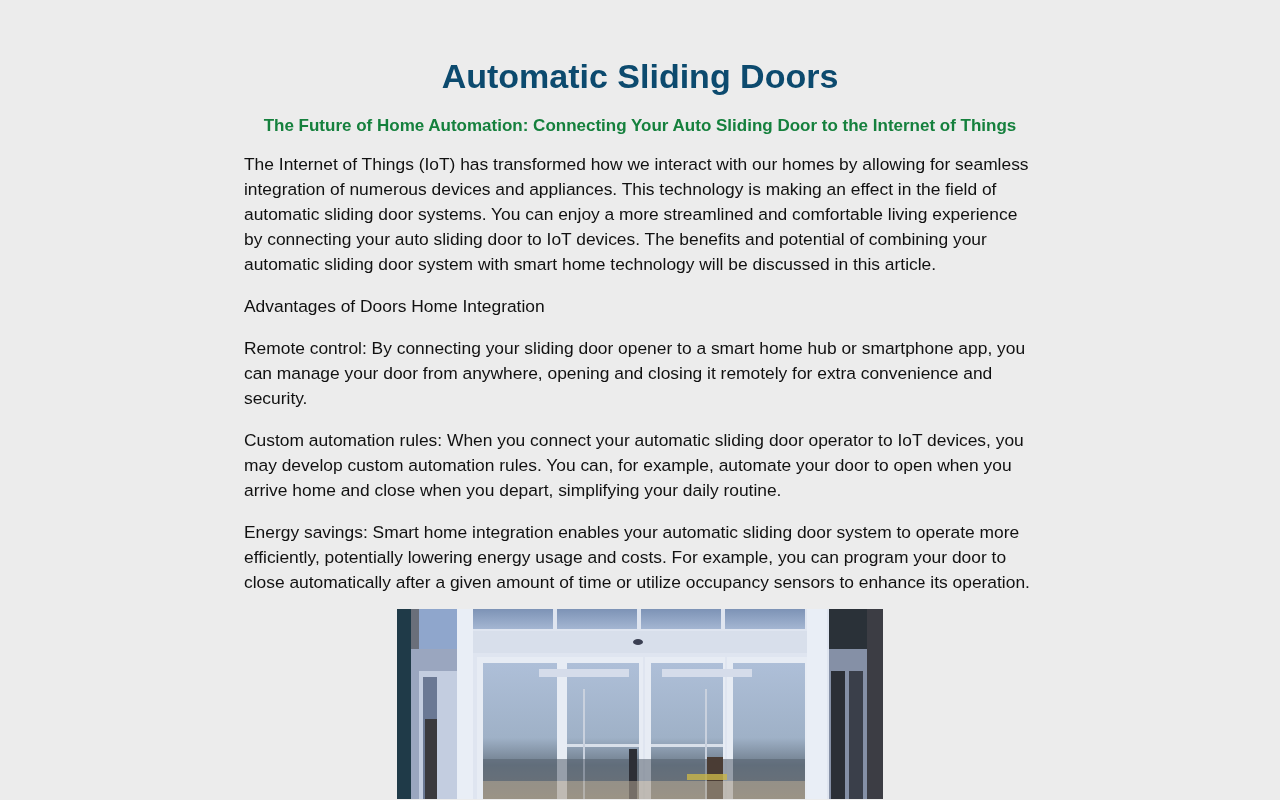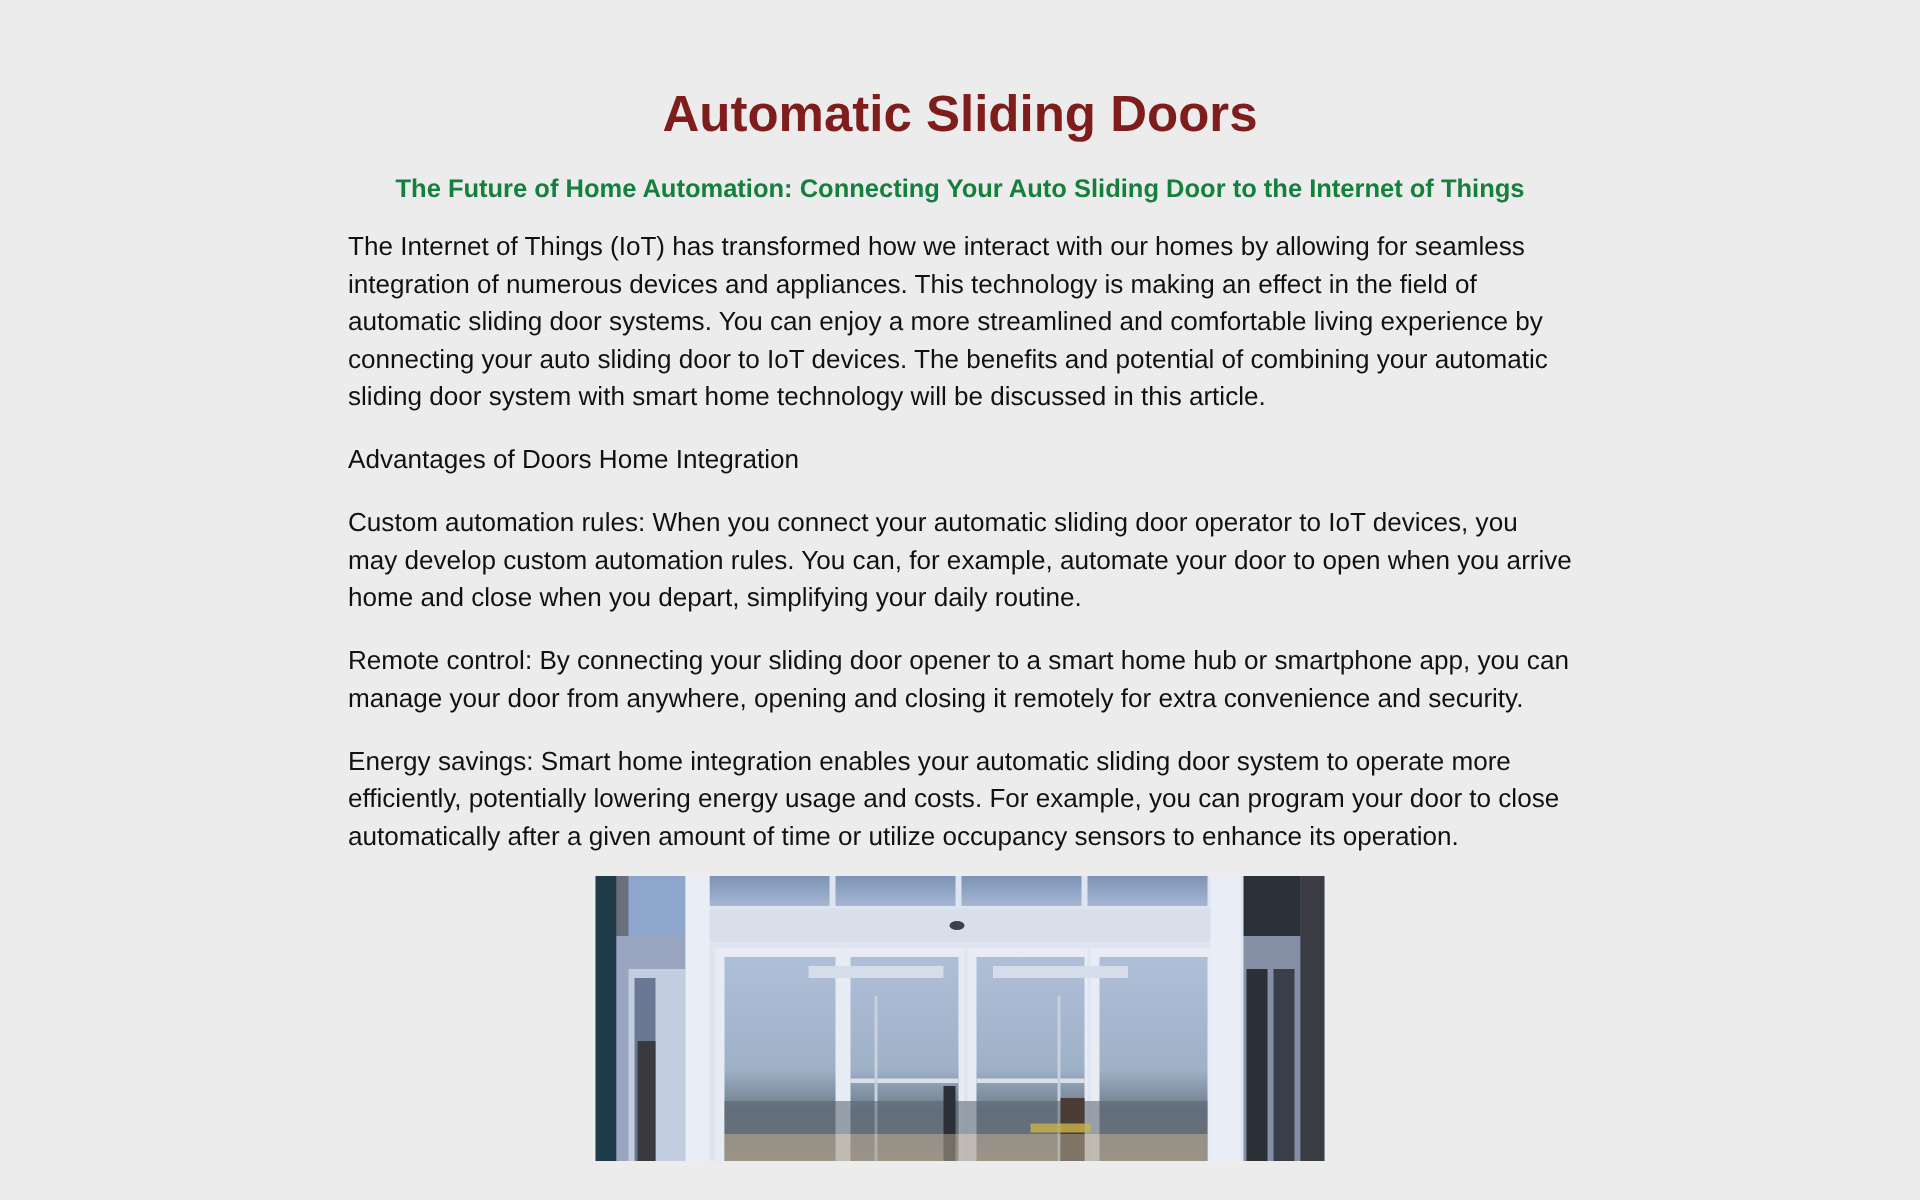--- a/index.html
+++ b/index.html
@@ -19,32 +19,32 @@
       width: 816px;
       margin: 0 auto;
       padding-top: 55px;
     }
     h1 {
       margin: 0;
       font-size: 34px;
       font-weight: bold;
       text-align: center;
       line-height: 42px;
-      color: #7f1d1d;
+      color: #0c4a6e;
     }
     h2 {
       margin: 18px 0 0 0;
       font-size: 17px;
       font-weight: bold;
       text-align: center;
       line-height: 22px;
       color: #15803d;
     }
     p {
-      margin: 0;
+      margin: 12px;
       font-size: 17.4px;
       line-height: 25px;
     }
     .p-intro { margin-top: 15px; }
     .p-gap { margin-top: 17px; }
     .figure {
       margin: 14px auto 0 auto;
       width: 486px;
       height: 190px;
       position: relative;
@@ -55,22 +55,22 @@
   </style>
 </head>
 <body>
 
 <div class="page">
   <h1>Automatic Sliding Doors</h1>
   <h2>The Future of Home Automation: Connecting Your Auto Sliding Door to the Internet of Things</h2>
 
   <p class="p-intro">The Internet of Things (IoT) has transformed how we interact with our homes by allowing for seamless integration of numerous devices and appliances. This technology is making an effect in the field of automatic sliding door systems. You can enjoy a more streamlined and comfortable living experience by connecting your auto sliding door to IoT devices. The benefits and potential of combining your automatic sliding door system with smart home technology will be discussed in this article.</p>
   <p class="p-gap">Advantages of Doors Home Integration</p>
+  <p class="p-gap">Remote control: By connecting your sliding door opener to a smart home hub or smartphone app, you can manage your door from anywhere, opening and closing it remotely for extra convenience and security.</p>
   <p class="p-gap">Custom automation rules: When you connect your automatic sliding door operator to IoT devices, you may develop custom automation rules. You can, for example, automate your door to open when you arrive home and close when you depart, simplifying your daily routine.</p>
-  <p class="p-gap">Remote control: By connecting your sliding door opener to a smart home hub or smartphone app, you can manage your door from anywhere, opening and closing it remotely for extra convenience and security.</p>
   <p class="p-gap">Energy savings: Smart home integration enables your automatic sliding door system to operate more efficiently, potentially lowering energy usage and costs. For example, you can program your door to close automatically after a given amount of time or utilize occupancy sensors to enhance its operation.</p>
 
   <div class="figure" title="Glass automatic sliding door entrance of a commercial building">
     <svg width="486" height="190" viewBox="0 0 486 190" xmlns="http://www.w3.org/2000/svg">
       <defs>
         <linearGradient id="glass" x1="0" y1="0" x2="0" y2="1">
           <stop offset="0" stop-color="#aebfd8"></stop>
           <stop offset="0.55" stop-color="#9fb1c7"></stop>
           <stop offset="0.75" stop-color="#6f7d8c"></stop>
           <stop offset="1" stop-color="#8c8a82"></stop>

